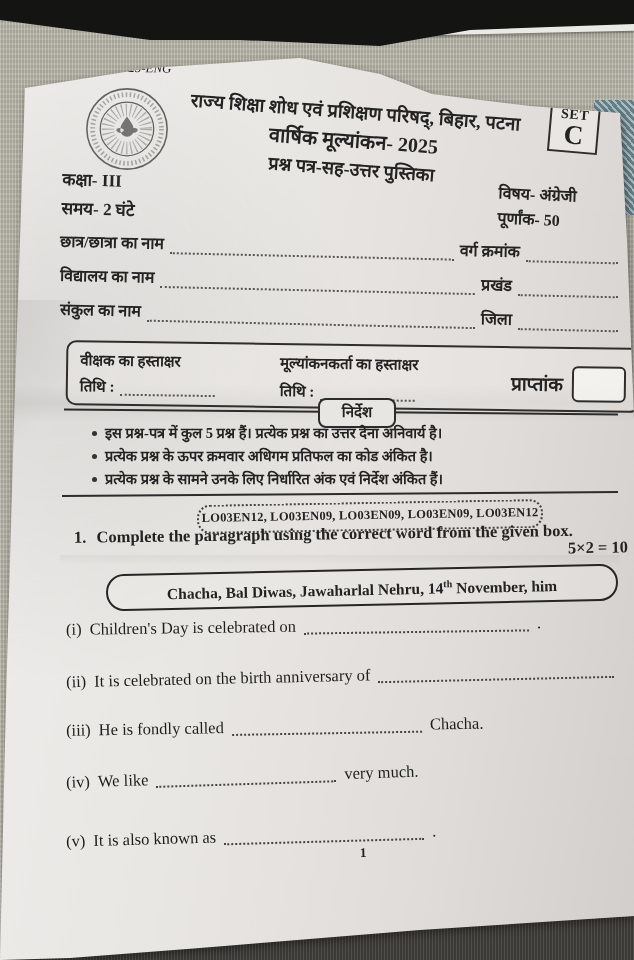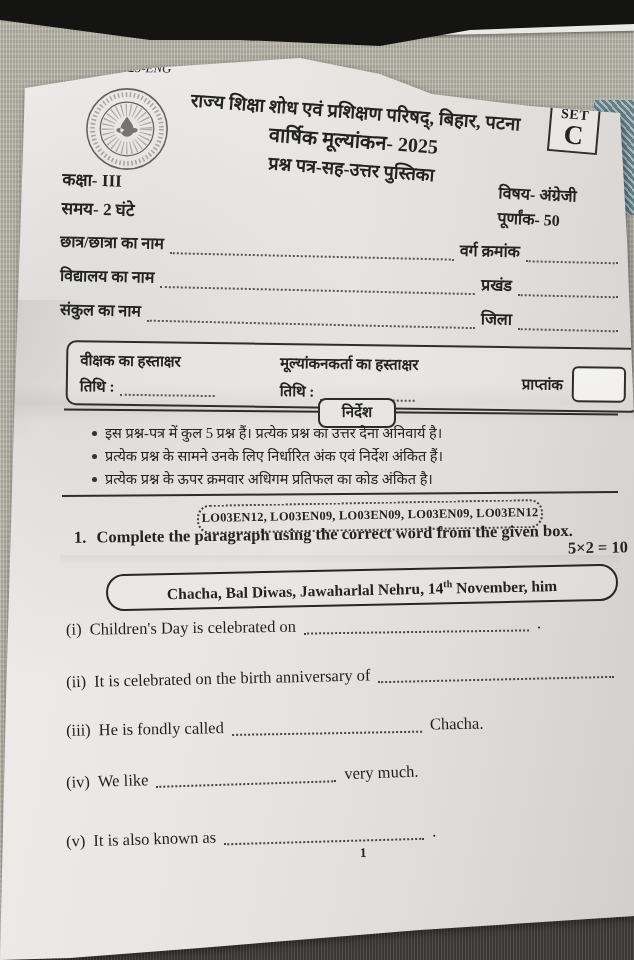--- a/index.html
+++ b/index.html
@@ -61,21 +61,21 @@
   #sign-col1{width:190px;}
   #sign-col2{flex:1;}
   #sign-col2 .date-line{margin-top:8px;}
   #marks-col{display:flex;align-items:center;gap:9px;margin-top:10px;}
   #marks-box{width:50px;height:32px;border:2px solid #2e2e2e;border-radius:6px;background:rgba(250,249,247,.7);}
   .rule{height:2px;background:#2c2c2c;}
   #rule-top{left:64px;top:411px;width:554px;transform:rotate(.5deg);}
   #rule-bottom{left:62px;top:493px;width:556px;transform:rotate(-.4deg);}
   #nirdesh-pill{left:318px;top:398px;width:74px;height:26px;border:2px solid #2c2c2c;border-radius:8px;
     background:#e8e6e3;text-align:center;font-size:15px;font-weight:700;line-height:24px;}
-  #instructions{left:92px;top:422px;width:516px;font-size:14.5px;font-weight:400;}
+  #instructions{left:92px;top:422px;width:516px;font-size:14.5px;font-weight:700;}
   .instr-line{display:flex;gap:8px;line-height:23px;}
   .bdot{width:5px;height:5px;border-radius:50%;background:#333;margin-top:9px;flex:none;}
   #codes-box{left:197px;top:502px;width:342px;height:25px;border:2px dotted #444;border-radius:13px;
     text-align:center;font-size:12.5px;font-weight:700;line-height:23px;transform:rotate(-1deg);letter-spacing:.2px;}
   #q1-line{left:74px;top:524px;width:552px;display:flex;gap:10px;font-size:16.5px;font-weight:700;transform:rotate(-.8deg);}
   #q1-marks{left:556px;top:538px;width:72px;font-size:16.5px;font-weight:700;text-align:right;transform:rotate(-1deg);}
   #word-pill{left:106px;top:569px;width:508px;height:33px;border:2px solid #262626;border-radius:18px;
     text-align:center;font-size:15.5px;font-weight:700;line-height:30px;transform:rotate(-1.2deg);background:rgba(240,238,235,.3);}
   #word-pill sup{font-size:10px;}
   .q-item{left:66px;width:556px;display:flex;align-items:flex-end;gap:8px;font-size:16.5px;color:#1e1e1e;}
@@ -163,39 +163,39 @@
         </div>
       </div>
       <div id="sign-col2" class="sign-col">
         <div class="hindi">मूल्यांकनकर्ता का हस्ताक्षर</div>
         <div class="date-line">
           <span>तिथि :</span>
           <span class="dotline"></span>
         </div>
       </div>
       <div id="marks-col">
-        <span class="hindi" style="font-size:15px;">प्राप्तांक</span>
+        <span class="hindi" style="font-size:19px;">प्राप्तांक</span>
         <span id="marks-box"></span>
       </div>
     </div>
 
     <div id="rule-top" class="abs rule"></div>
     <div id="nirdesh-pill" class="abs hindi">निर्देश</div>
     <div id="instructions" class="abs">
       <div class="instr-line">
         <span class="bdot"></span>
         <span>इस प्रश्न-पत्र में कुल 5 प्रश्न हैं। प्रत्येक प्रश्न का उत्तर देना अनिवार्य है।</span>
       </div>
       <div class="instr-line">
         <span class="bdot"></span>
-        <span>प्रत्येक प्रश्न के सामने उनके लिए निर्धारित अंक एवं निर्देश अंकित हैं।</span>
+        <span>प्रत्येक प्रश्न के ऊपर क्रमवार अधिगम प्रतिफल का कोड अंकित है।</span>
       </div>
       <div class="instr-line">
         <span class="bdot"></span>
-        <span>प्रत्येक प्रश्न के ऊपर क्रमवार अधिगम प्रतिफल का कोड अंकित है।</span>
+        <span>प्रत्येक प्रश्न के सामने उनके लिए निर्धारित अंक एवं निर्देश अंकित हैं।</span>
       </div>
     </div>
     <div id="rule-bottom" class="abs rule"></div>
 
     <div id="codes-box" class="abs">LO03EN12, LO03EN09, LO03EN09, LO03EN09, LO03EN12</div>
 
     <div id="q1-line" class="abs">
       <span>1.</span>
       <span>Complete the paragraph using the correct word from the given box.</span>
     </div>

